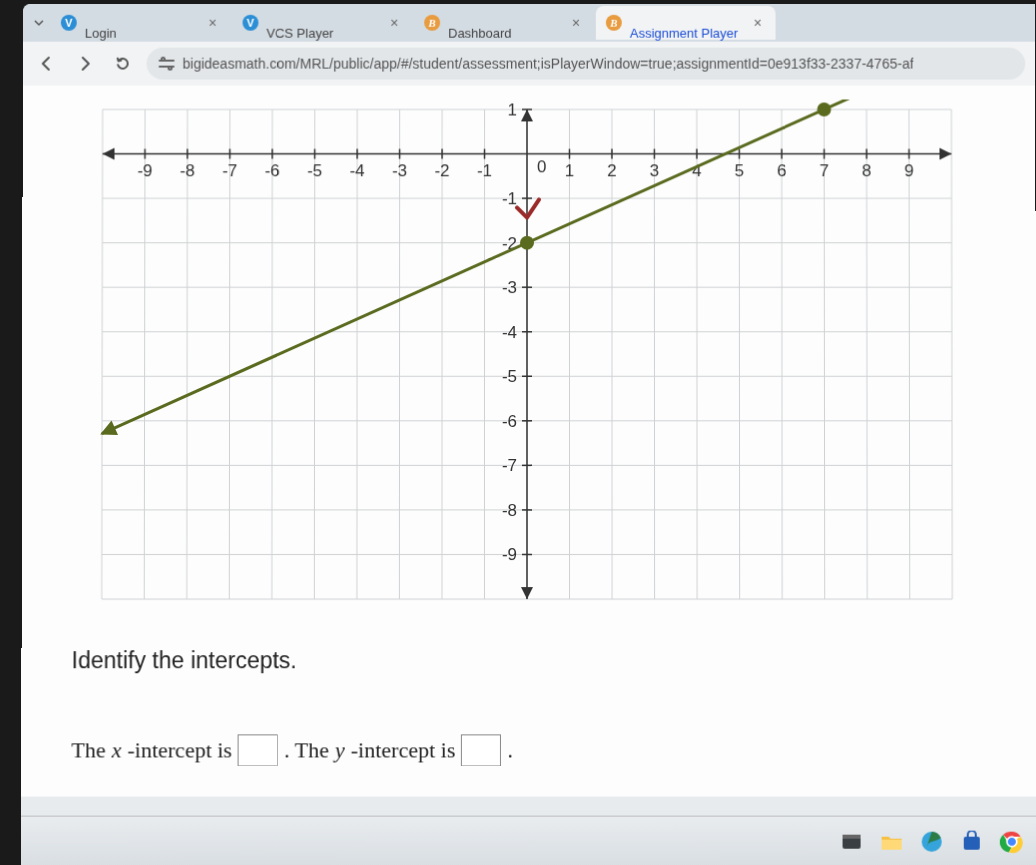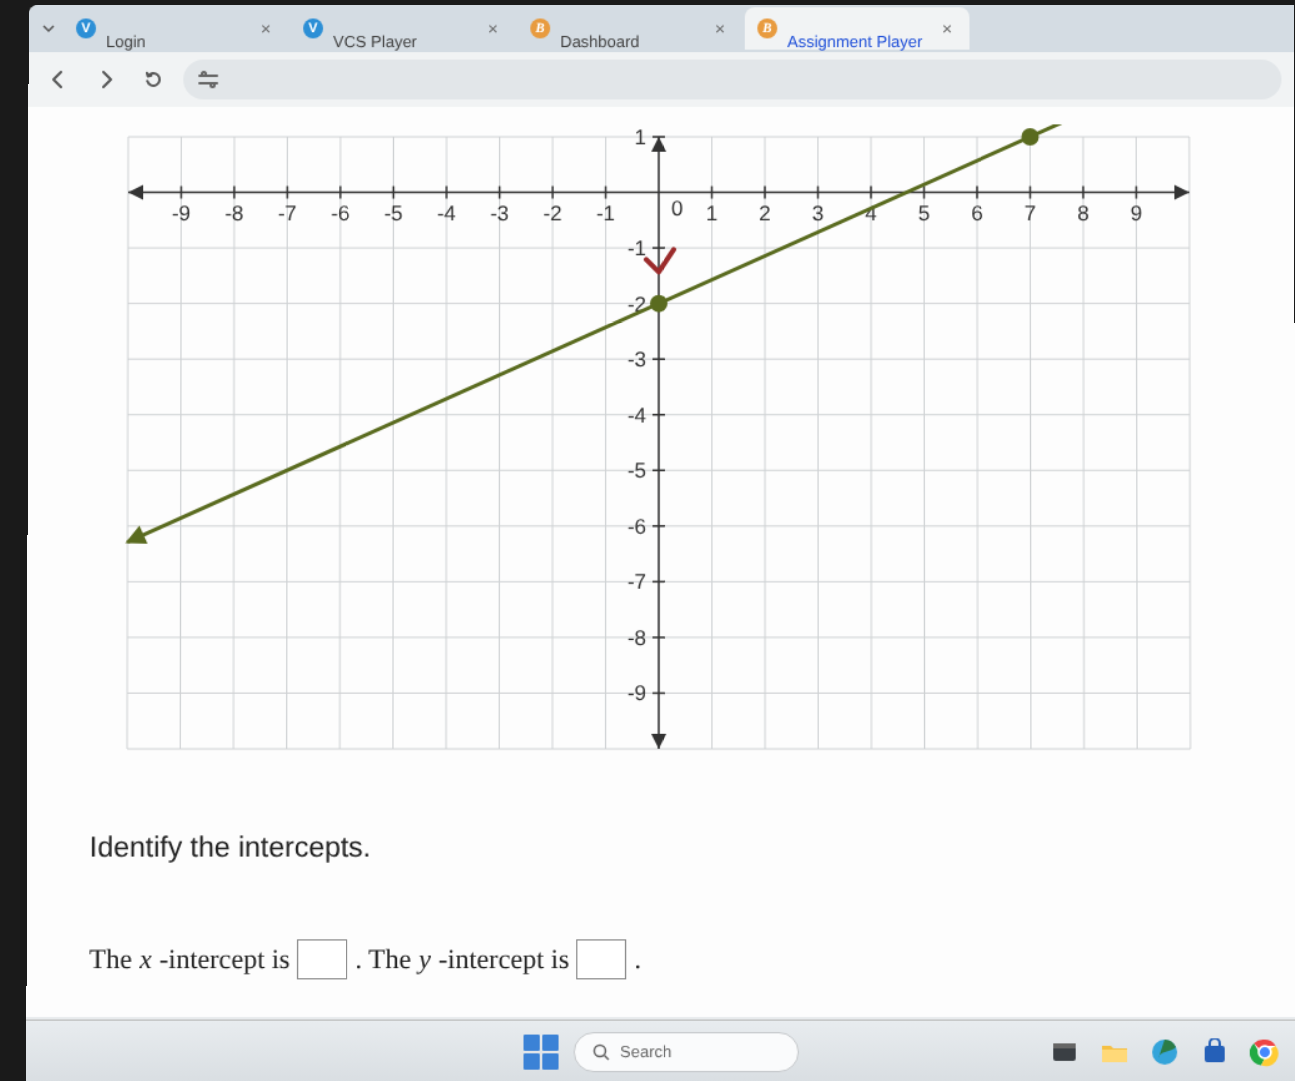--- a/index.html
+++ b/index.html
@@ -161,21 +161,21 @@
     }
     .chart-wrap svg { width: 100%; height: 100%; }
     .axis-tick { font: 17px Arial; fill: #333; }
     .gridline { stroke: #cfd2d4; stroke-width: 1; }
     .axisline { stroke: #333; stroke-width: 1.5; }
     .dataline { stroke: #5a6b1f; stroke-width: 3; fill: none; }
     .datapoint { fill: #5a6b1f; }
     .arrowhead { fill: #5a6b1f; }
     .check { stroke: #9b2b2b; stroke-width: 4; fill: none; stroke-linecap: round; stroke-linejoin: round;}
     .question {
-      margin-top: 45px;
+      margin-top: 28px;
       font-size: 23px;
       color: #222;
       font-family: Arial, sans-serif;
     }
     .answer-row {
       margin-top: 60px;
       font-size: 22px;
       color: #222;
       font-family: Georgia, "Times New Roman", serif;
       display: flex;
@@ -293,20 +293,21 @@
     <div class="nav-btn">
       <svg width="18" height="18" viewBox="0 0 18 18">
           <path d="M4 9 a5 5 0 1 1 1.5 3.5 M4 9 l-2 -2 M4 9 l2 -2" stroke="#555" stroke-width="2" fill="none" stroke-linecap="round" transform="rotate(30 9 9)"></path>
         </svg>
     </div>
     <div class="addressbar">
       <span class="slider-icon">
           <span class="dot1"></span>
           <span class="dot2"></span>
         </span>
+      <span class="url">bigideasmath.com/MRL/public/app/#/student/assessment;isPlayerWindow=true;assignmentId=0e913f33-2337-4765-af</span>
     </div>
   </div>
 
   <div class="content">
     <div class="chart-wrap">
       <svg viewBox="0 0 900 520" id="chart-svg">
           <line x1="30" y1="10" x2="30" y2="500" class="gridline"></line>
           <line x1="72.5" y1="10" x2="72.5" y2="500" class="gridline"></line>
           <line x1="115" y1="10" x2="115" y2="500" class="gridline"></line>
           <line x1="157.5" y1="10" x2="157.5" y2="500" class="gridline"></line>
@@ -418,35 +419,20 @@
       <input class="blank" style="">
       <span>. The </span>
       <span class="mathit">y</span>
       <span> -intercept is </span>
       <input class="blank" style="">
       <span>.</span>
     </div>
   </div>
 
   <div class="taskbar">
-    <div class="center-group">
-      <div class="start-btn">
-        <span></span>
-          <span></span>
-          <span></span>
-          <span></span>
-      </div>
-      <div class="searchbox">
-        <svg width="14" height="14" viewBox="0 0 14 14">
-            <circle cx="6" cy="6" r="4.5" stroke="#666" stroke-width="1.5" fill="none"></circle>
-            <line x1="9.5" y1="9.5" x2="13" y2="13" stroke="#666" stroke-width="1.5"></line>
-          </svg>
-        <span>Search</span>
-      </div>
-    </div>
     <div class="right-group">
       <div class="tb-icon">
         <svg width="22" height="22" viewBox="0 0 22 22">
             <rect x="2" y="4" width="18" height="14" rx="2" fill="#3a3f44"></rect>
             <rect x="2" y="4" width="18" height="4" fill="#666"></rect>
           </svg>
       </div>
       <div class="tb-icon">
         <svg width="24" height="22" viewBox="0 0 24 22">
             <path d="M2 6 h7 l2 2 h11 v11 h-20 z" fill="#f5c044"></path>

